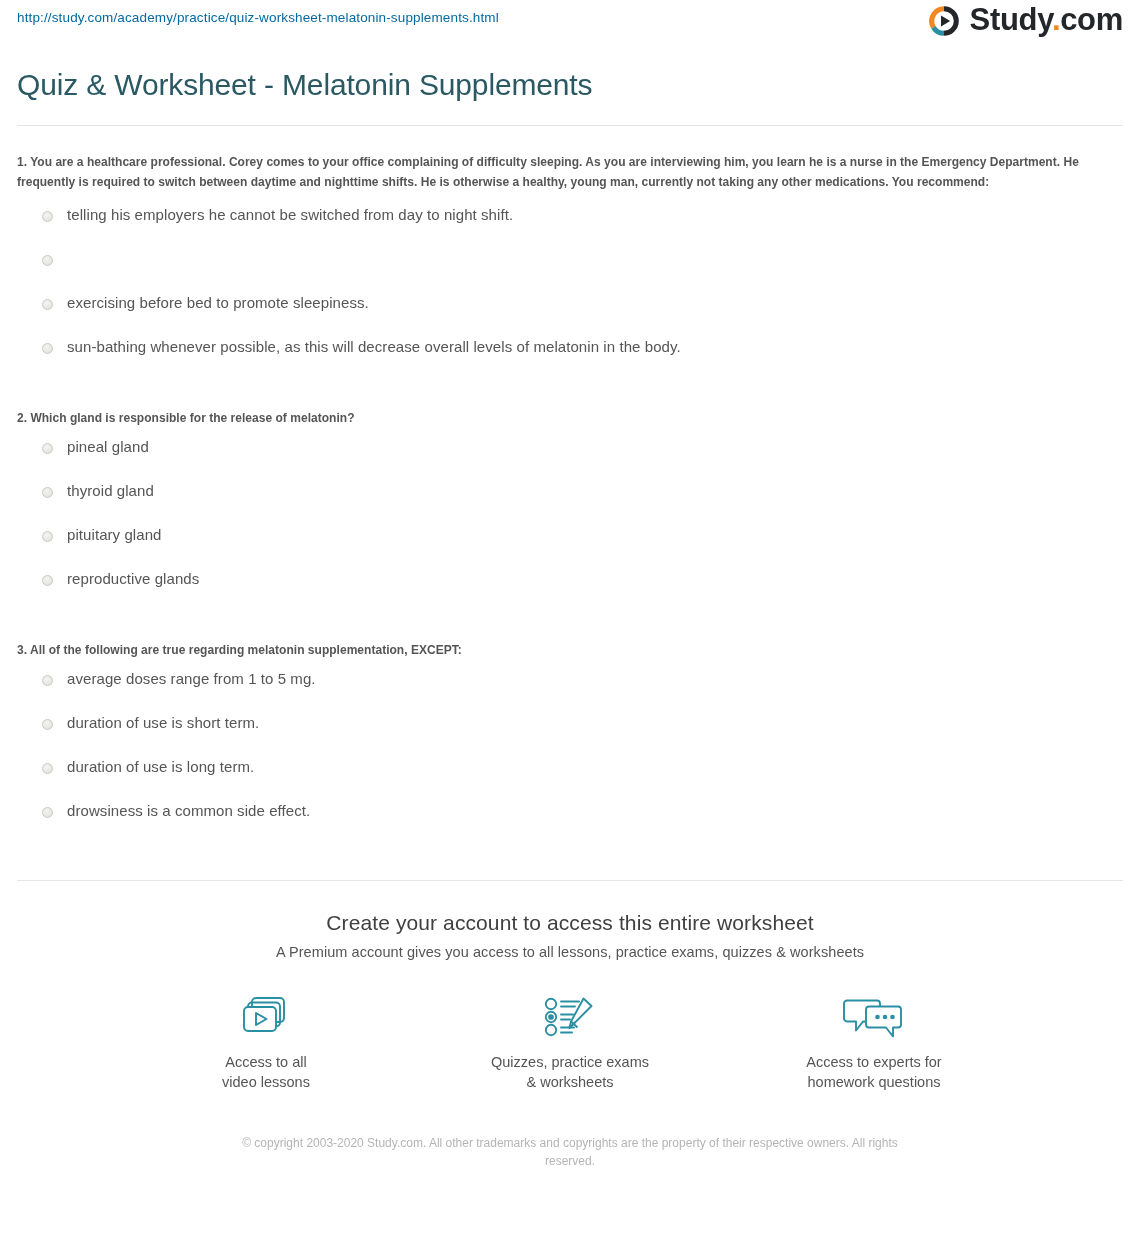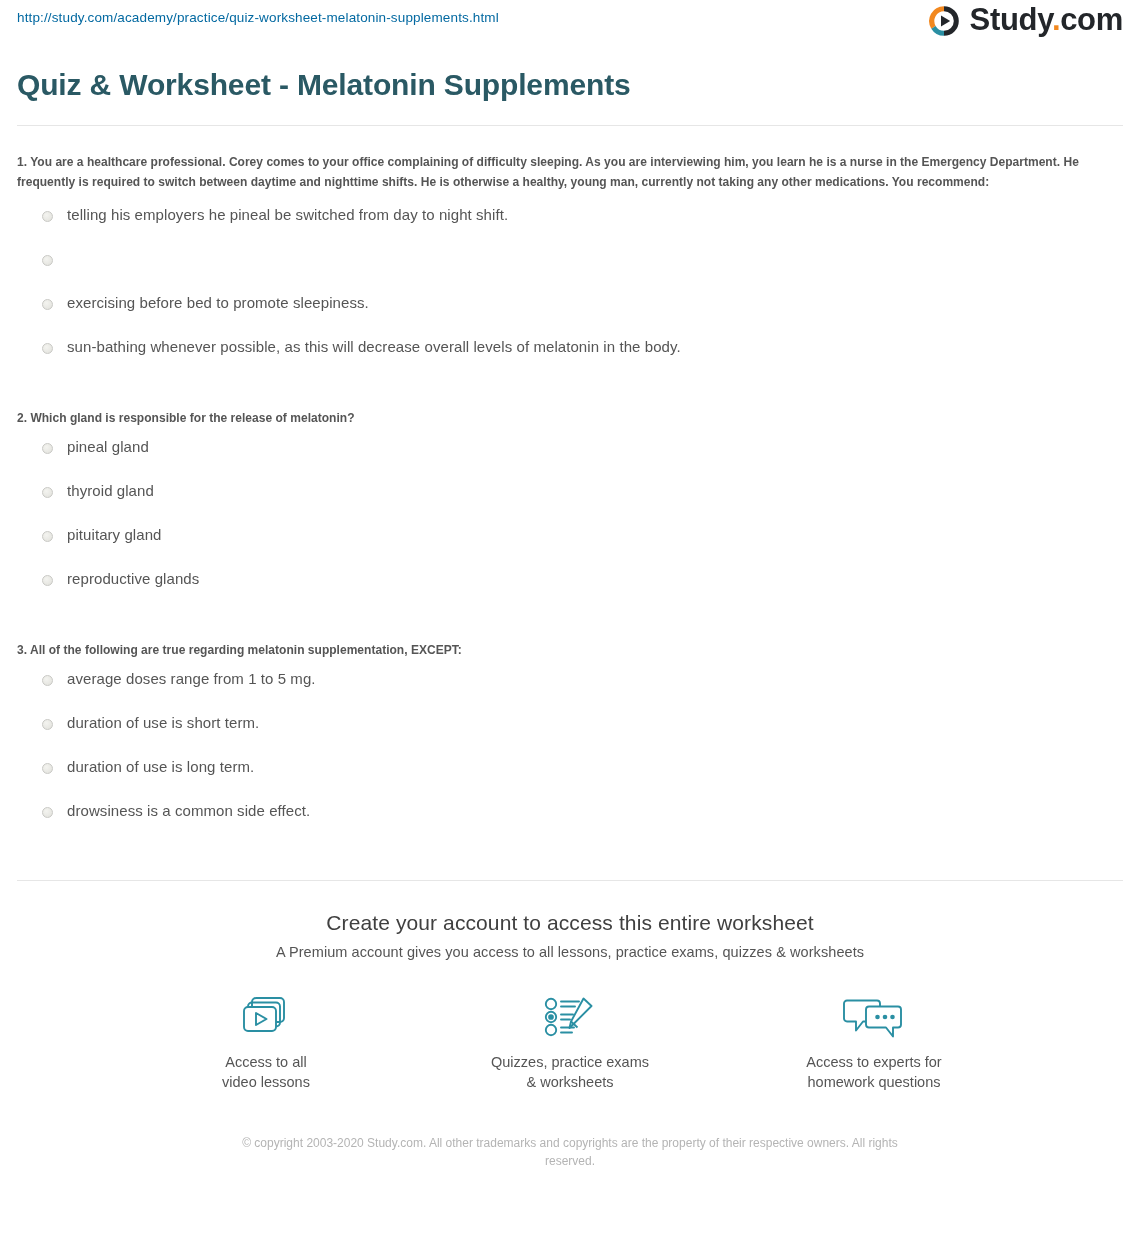--- a/index.html
+++ b/index.html
@@ -56,21 +56,21 @@
     letter-spacing: -0.01em;
     color: #23262a;
     line-height: 1;
     white-space: nowrap;
   }
   .logo-dot { color: #f2881f; }
 
   
   .title {
     font-size: 30px;
-    font-weight: 700;
+    font-weight: 400;
     color: #2a5964;
     margin: 10px 0 0 0;
     line-height: 1.15;
     letter-spacing: -0.005em;
   }
   .rule {
     border: 0;
     border-top: 1px solid #e6e6e6;
     margin: 22px 0 0 0;
     height: 0;
@@ -209,21 +209,21 @@
   <h1 class="title">Quiz &amp; Worksheet - Melatonin Supplements</h1>
   <hr class="rule">
 
   <div class="quiz">
 
     <div class="question-block q1">
       <p class="question-text">1. You are a healthcare professional. Corey comes to your office complaining of difficulty sleeping. As you are interviewing him, you learn he is a nurse in the Emergency Department. He frequently is required to switch between daytime and nighttime shifts. He is otherwise a healthy, young man, currently not taking any other medications. You recommend:</p>
       <ul class="options">
         <li class="option">
           <span class="radio"></span>
-          <span class="option-label">telling his employers he pineal be switched from day to night shift.</span>
+          <span class="option-label">telling his employers he cannot be switched from day to night shift.</span>
         </li>
         <li class="option">
           <span class="radio"></span>
         </li>
         <li class="option">
           <span class="radio"></span>
           <span class="option-label">exercising before bed to promote sleepiness.</span>
         </li>
         <li class="option">
           <span class="radio"></span>

